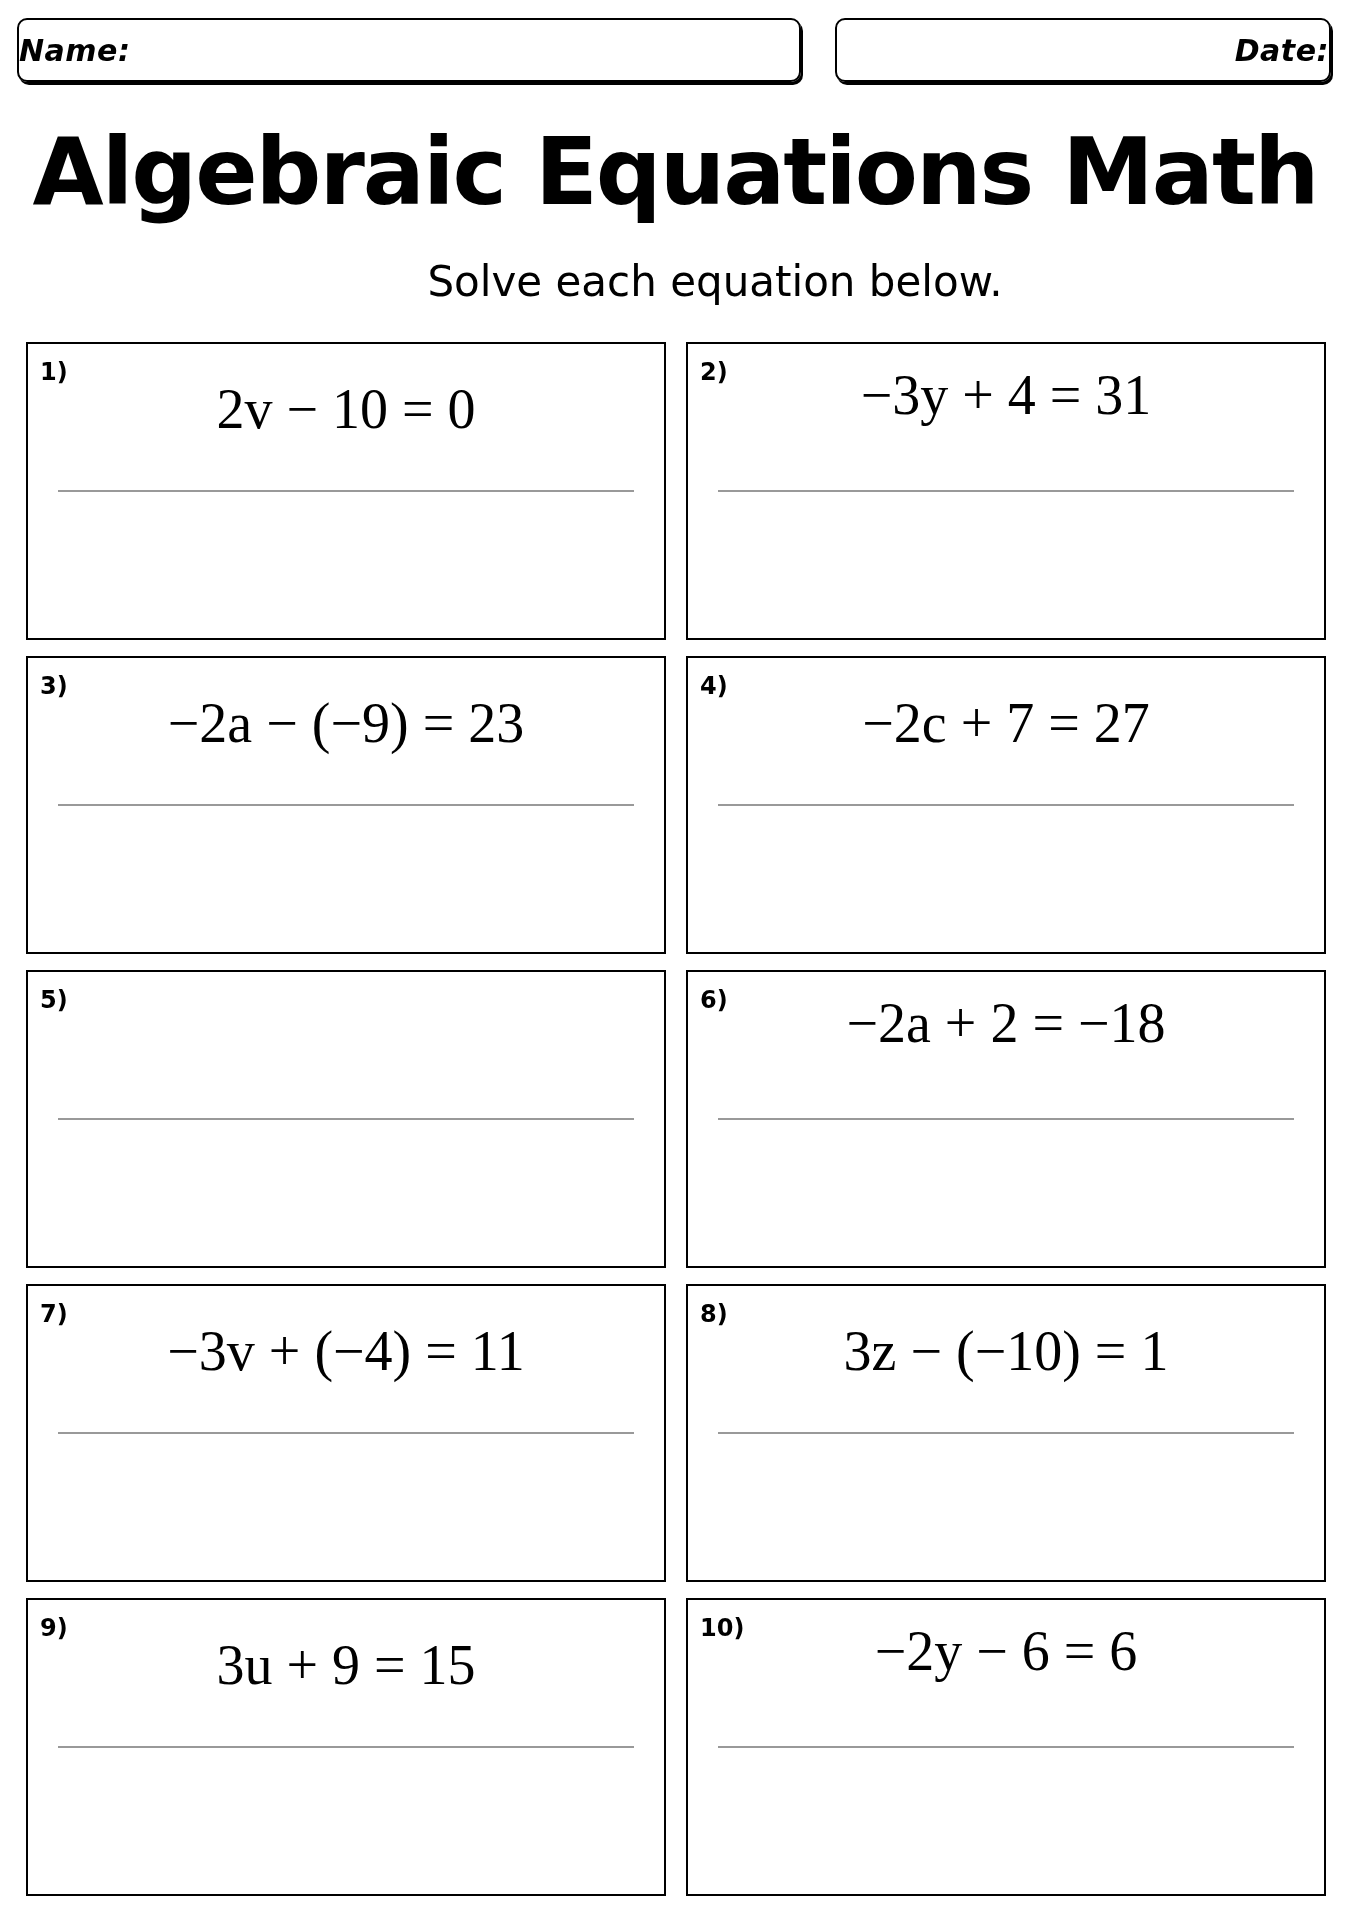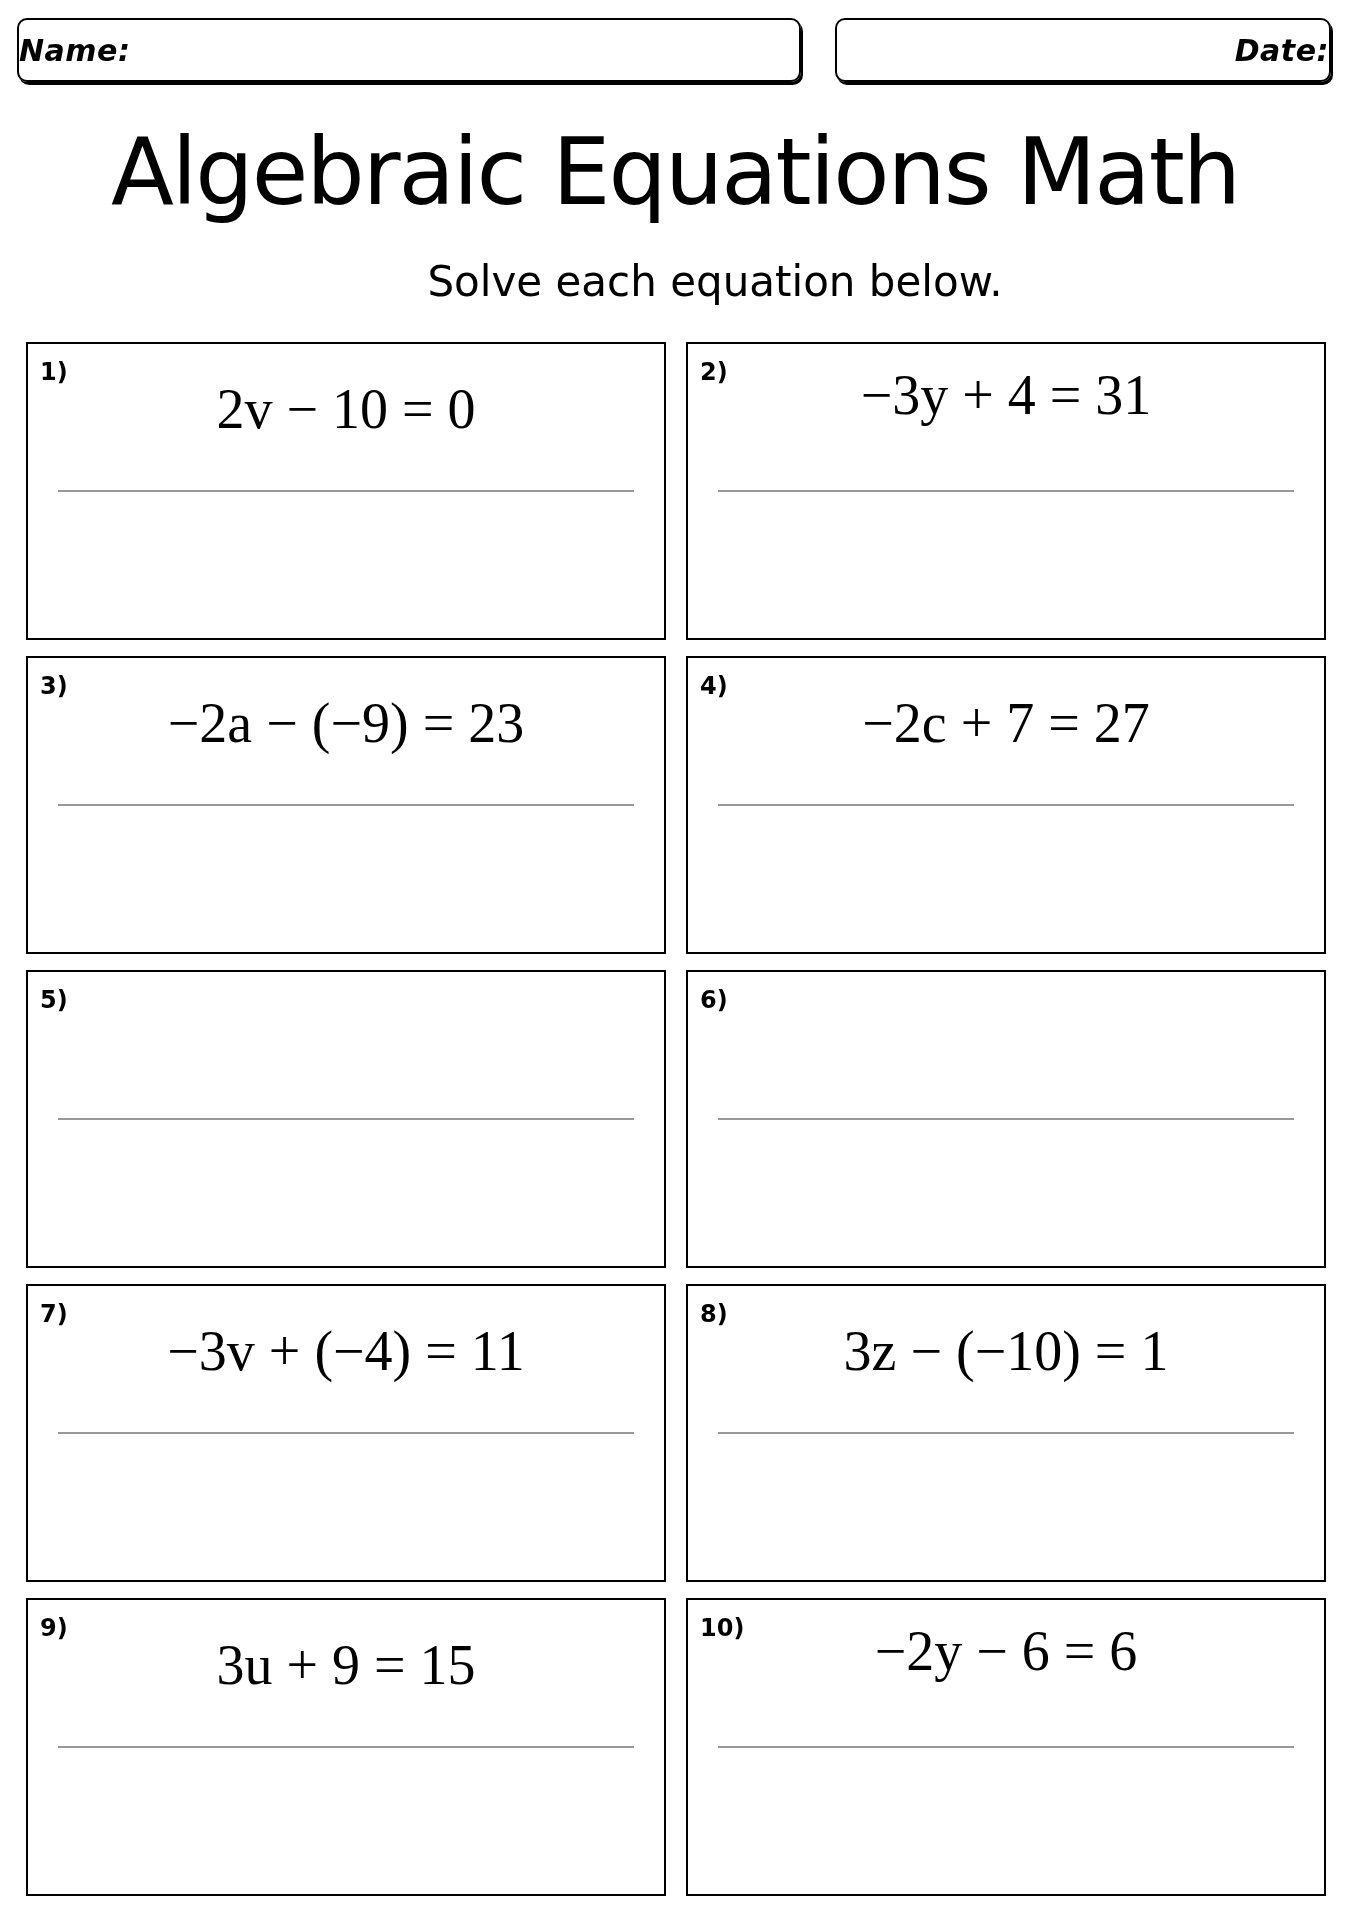--- a/index.html
+++ b/index.html
@@ -14,21 +14,21 @@
   }
   .field.name { left: 17px; width: 784px; }
   .field.date { left: 835px; width: 496px; justify-content: flex-end; }
   .field-label {
     font-family: "DejaVu Sans", sans-serif; font-style: italic; font-weight: bold;
     font-size: 30px; letter-spacing: 0.5px;
   }
 
   .title {
     position: absolute; top: 118px; left: 0; width: 1350px; text-align: center;
-    font-family: "DejaVu Sans", sans-serif; font-weight: normal;
+    font-family: "DejaVu Sans", sans-serif; font-weight: bold;
     font-size: 92px; letter-spacing: -2px; line-height: 110px;
   }
   .subtitle {
     position: absolute; top: 252px; left: 0; width: 1350px; text-align: center;
     font-family: "DejaVu Sans", sans-serif; font-size: 42px; line-height: 60px; padding-left: 40px;
   }
 
   .grid {
     position: absolute; left: 26px; top: 342px;
     display: grid; grid-template-columns: 640px 640px; column-gap: 20px;
@@ -85,20 +85,21 @@
     <span class="num">4)</span>
     <div class="eq">−2c + 7 = 27</div>
     <div class="answer-line"></div>
   </div>
   <div class="box">
     <span class="num">5)</span>
     <div class="answer-line"></div>
   </div>
   <div class="box">
     <span class="num">6)</span>
+    <div class="eq right">−2a + 2 = −18</div>
     <div class="answer-line"></div>
   </div>
   <div class="box">
     <span class="num">7)</span>
     <div class="eq">−3v + (−4) = 11</div>
     <div class="answer-line"></div>
   </div>
   <div class="box">
     <span class="num">8)</span>
     <div class="eq">3z − (−10) = 1</div>

